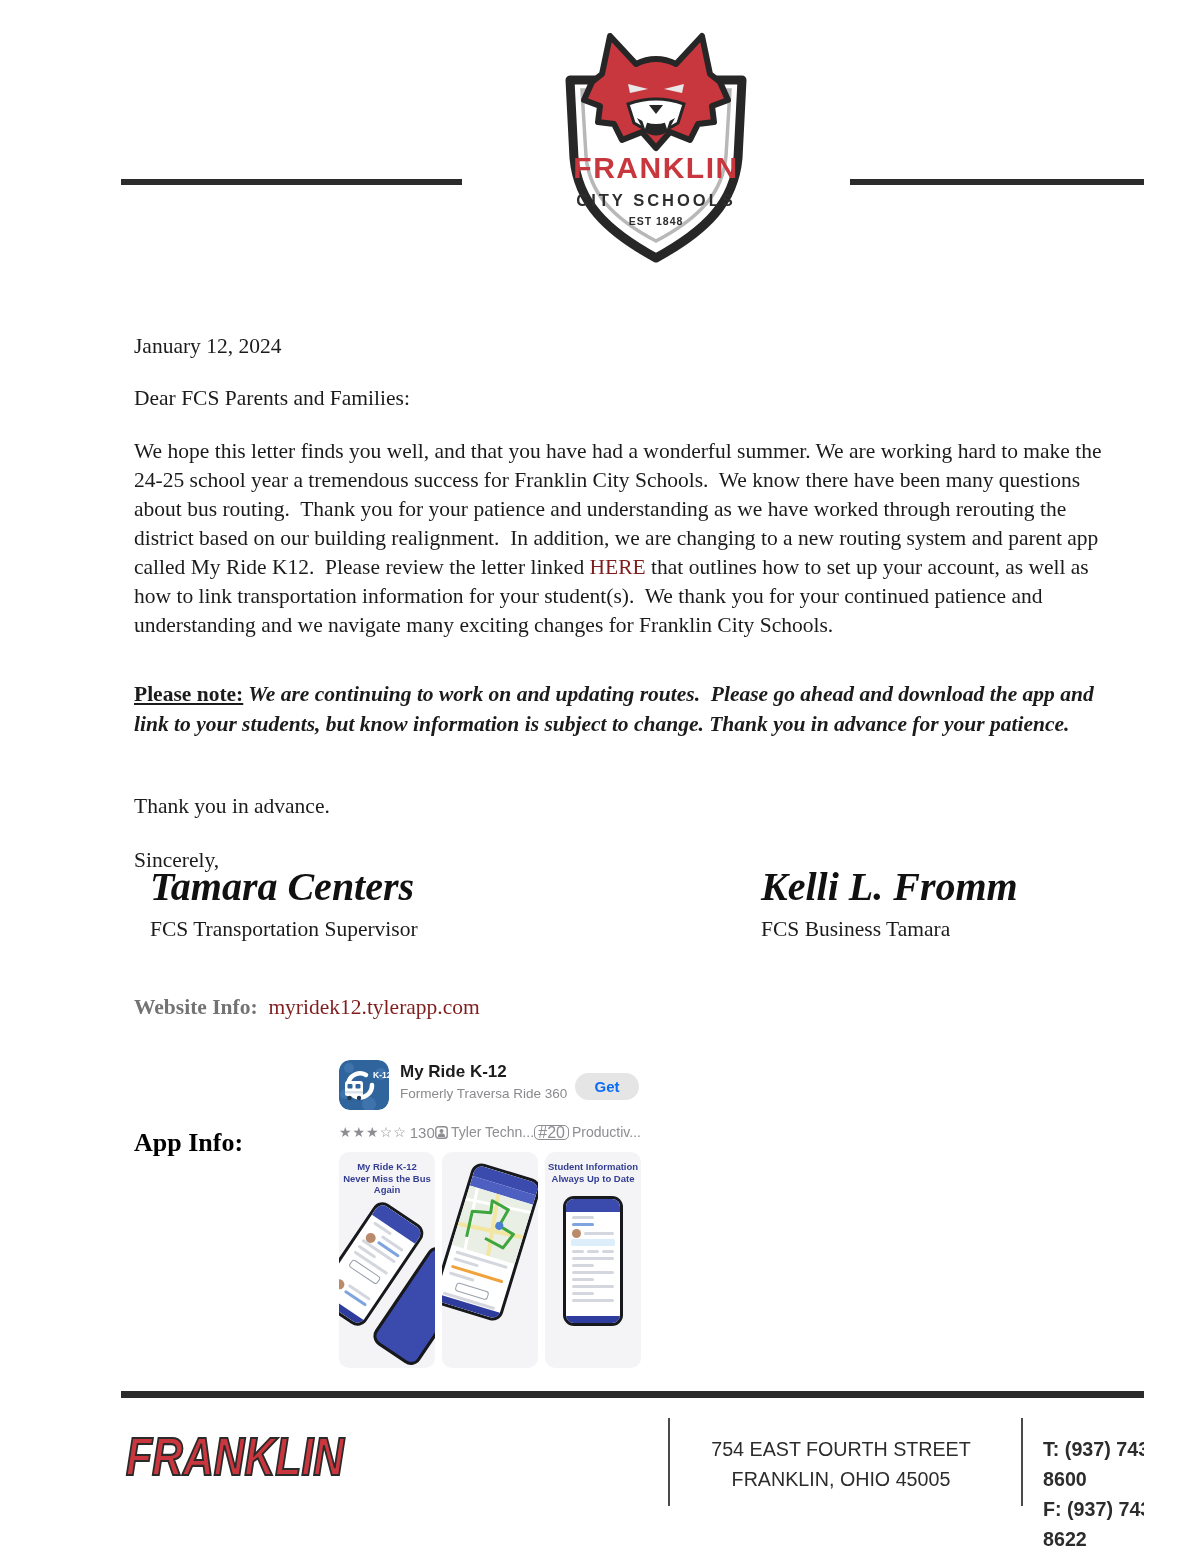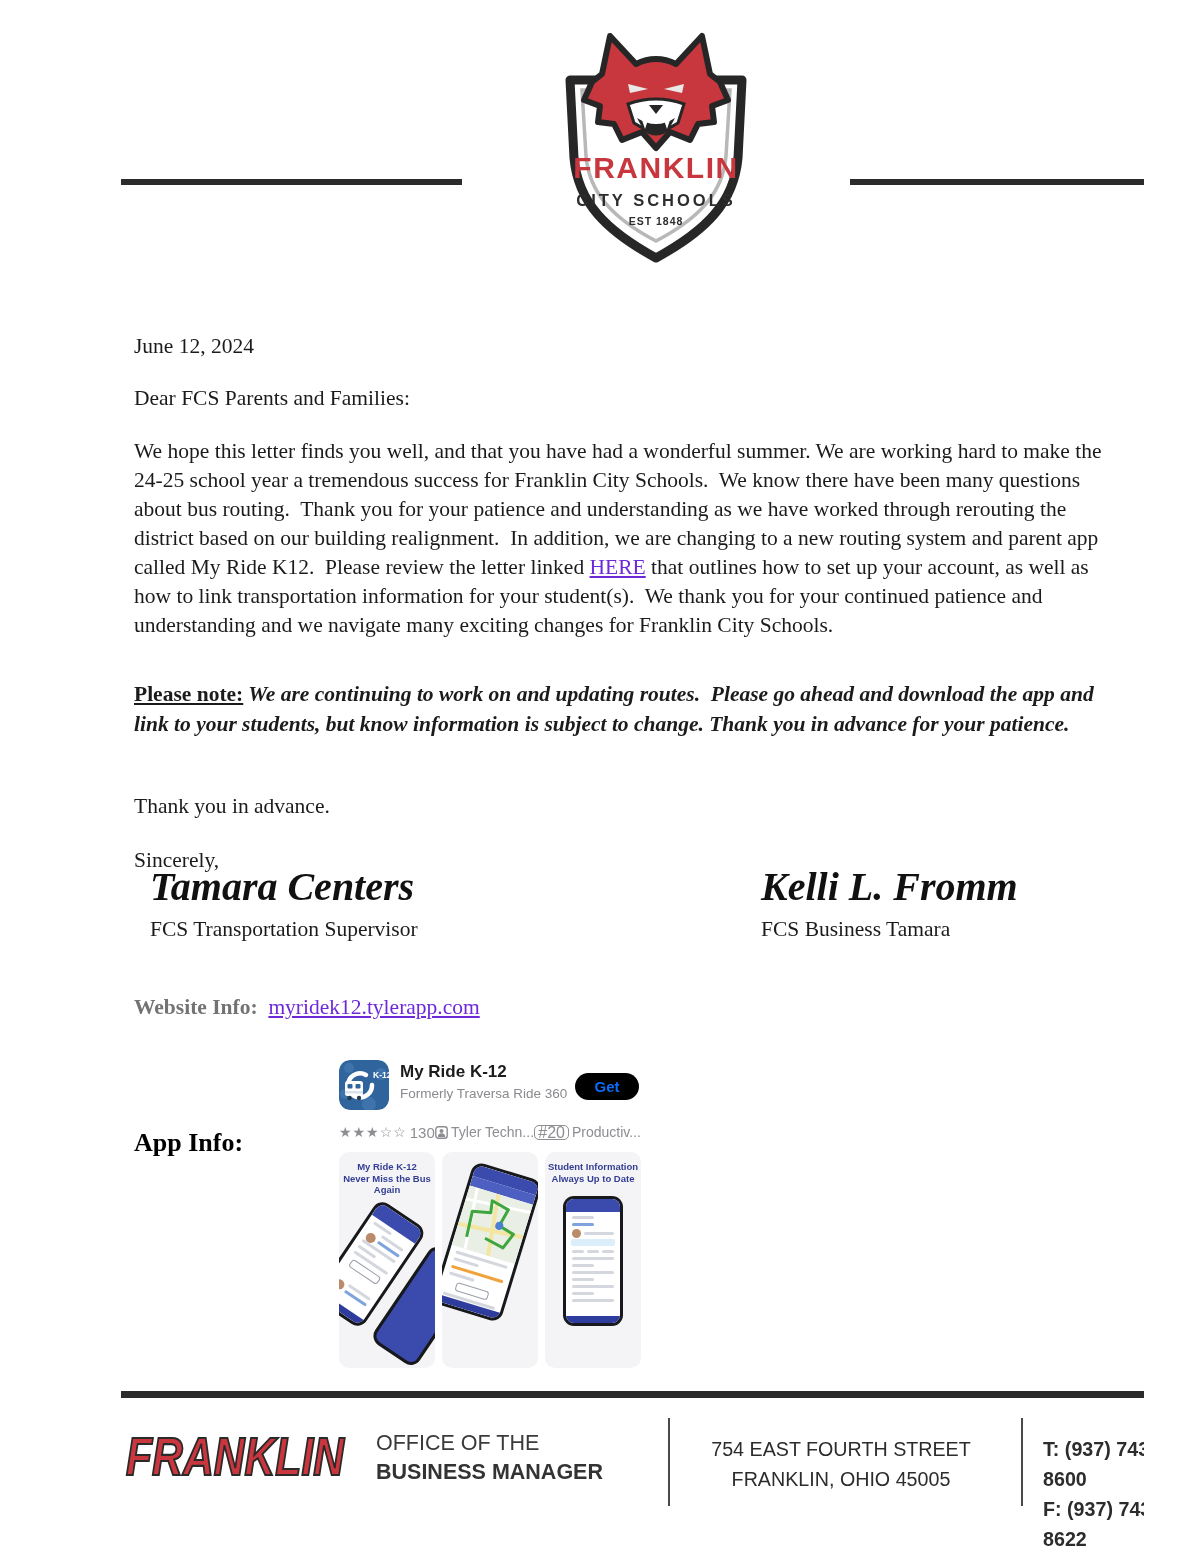--- a/index.html
+++ b/index.html
@@ -21,41 +21,41 @@
   .letter p { white-space:pre-wrap; }
   .abs { position:absolute; left:0; }
   .p-date      { top:332px; }
   .p-greeting  { top:384px;text-align:right; }
   .p-body      { top:437px; }
   .p-note      { top:679px; line-height:30px; }
   .p-thanks    { top:792px; }
   .p-sincerely { top:846px; }
   .note-label { font-weight:bold; text-decoration:underline;margin-top:40px; }
   .note-text  { font-weight:bold; font-style:italic; }
-  .link { color:#6d28d9; text-decoration:underline; cursor:pointer; }
+  .link { color:#7f1d1d; cursor:pointer; }
 
   .sig-name  { position:absolute; top:864px; font-family:cursive; font-style:italic; font-weight:600;
                font-size:40px; line-height:46px; color:#111; }
   .sig-title { position:absolute; top:915px; font-size:21.5px; }
   .sig-left  { left:16px; }
   .sig-right { left:627px; }
 
   .p-website { top:993px; }
   .bold-label { font-weight:bold; color:#737373; }
   .p-appinfo { top:1128px; font-weight:bold; font-size:26px; color:#000; }
 
   
   .appstore { position:absolute; left:283px; top:1058px; width:302px;
               font-family:"Liberation Sans", sans-serif; }
   .as-head { position:relative; height:56px; }
   .as-icon { position:absolute; left:0; top:2px; width:50px; height:50px; border-radius:11px; overflow:hidden; }
   .as-title { position:absolute; left:61px; top:4px; font-size:17px; font-weight:600; color:#1c1c1e; }
   .as-sub   { position:absolute; left:61px; top:28px; font-size:13.5px; color:#8a8a8e; }
   .as-get { position:absolute; left:236px; top:15px; width:64px; height:27px; border-radius:13.5px;
-            background:#000000; color:#0a6cf5; font-size:15px; font-weight:700; text-align:center;
+            background:#e5e5e5; color:#0a6cf5; font-size:15px; font-weight:700; text-align:center;
             line-height:27px; cursor:pointer; }
   .as-meta { position:relative; margin-top:8px; height:20px; display:flex; align-items:center;
              justify-content:space-between; color:#8d8d92; }
   .as-meta .grp { display:flex; align-items:center; gap:3px; }
   .stars { font-size:14px; letter-spacing:1px; }
   .rating-count { font-size:15px; }
   .meta-txt { font-size:14px; }
   .rank-badge { font-size:16px; border:1.5px solid #8d8d92; border-radius:5px; padding:0 3px;
                 line-height:13px; }
   .as-screens { margin-top:10px; display:flex; gap:7px; }
@@ -121,21 +121,21 @@
         <path d="M78,78 Q106,68 134,78 L128,97 Q106,112 84,97 Z" fill="#ffffff" stroke="#262626" stroke-width="3"></path>
         <polygon points="99,79 113,79 106,88" fill="#262626"></polygon>
         <path d="M87,92 Q106,104 125,92 L118,105 Q106,114 94,105 Z" fill="#262626"></path>
         <polygon points="92,94 98,94 95,103" fill="#ffffff"></polygon>
         <polygon points="114,94 120,94 117,103" fill="#ffffff"></polygon>
       </g>
     </svg>
   </div>
 
   <div class="letter">
-    <p class="abs p-date">June 12, 2024</p>
+    <p class="abs p-date">January 12, 2024</p>
     <p class="abs p-greeting">Dear FCS Parents and Families:</p>
     <p class="abs p-body"><span>We hope this letter finds you well, and that you have had a wonderful summer. We are working hard to make the 24-25 school year a tremendous success for Franklin City Schools.  We know there have been many questions about bus routing.  Thank you for your patience and understanding as we have worked through rerouting the district based on our building realignment.  In addition, we are changing to a new routing system and parent app called My Ride K12.  Please review the letter linked </span><a class="link">HERE</a><span> that outlines how to set up your account, as well as how to link transportation information for your student(s).  We thank you for your continued patience and understanding and we navigate many exciting changes for Franklin City Schools.</span></p>
     <p class="abs p-note"><span class="note-label">Please note:</span><span class="note-text"> We are continuing to work on and updating routes.  Please go ahead and download the app and link to your students, but know information is subject to change. Thank you in advance for your patience.</span></p>
     <p class="abs p-thanks">Thank you in advance.</p>
     <p class="abs p-sincerely">Sincerely,</p>
 
     <div class="sig-name sig-left">Tamara Centers</div>
     <div class="sig-name sig-right">Kelli L. Fromm</div>
     <div class="sig-title sig-left">FCS Transportation Supervisor</div>
     <div class="sig-title sig-right">FCS Business Tamara</div>
@@ -275,24 +275,20 @@
       </div>
 
     </div>
   </div>
 
   <div class="footer-rule"></div>
   <div class="footer">
     <div class="f-logo">
       <span class="f-logo-text">FRANKLIN</span>
     </div>
-    <div class="f-office">
-      <div class="l1">OFFICE OF THE</div>
-      <div class="l2">BUSINESS MANAGER</div>
-    </div>
     <div class="f-div f-div1"></div>
     <div class="f-addr">
       <div>754 EAST FOURTH STREET</div>
       <div>FRANKLIN, OHIO 45005</div>
     </div>
     <div class="f-div f-div2"></div>
     <div class="f-phone">
       <div><b>T:</b><span> (937) 743-8600</span></div>
       <div><b>F:</b><span> (937) 743-8622</span></div>
     </div>

